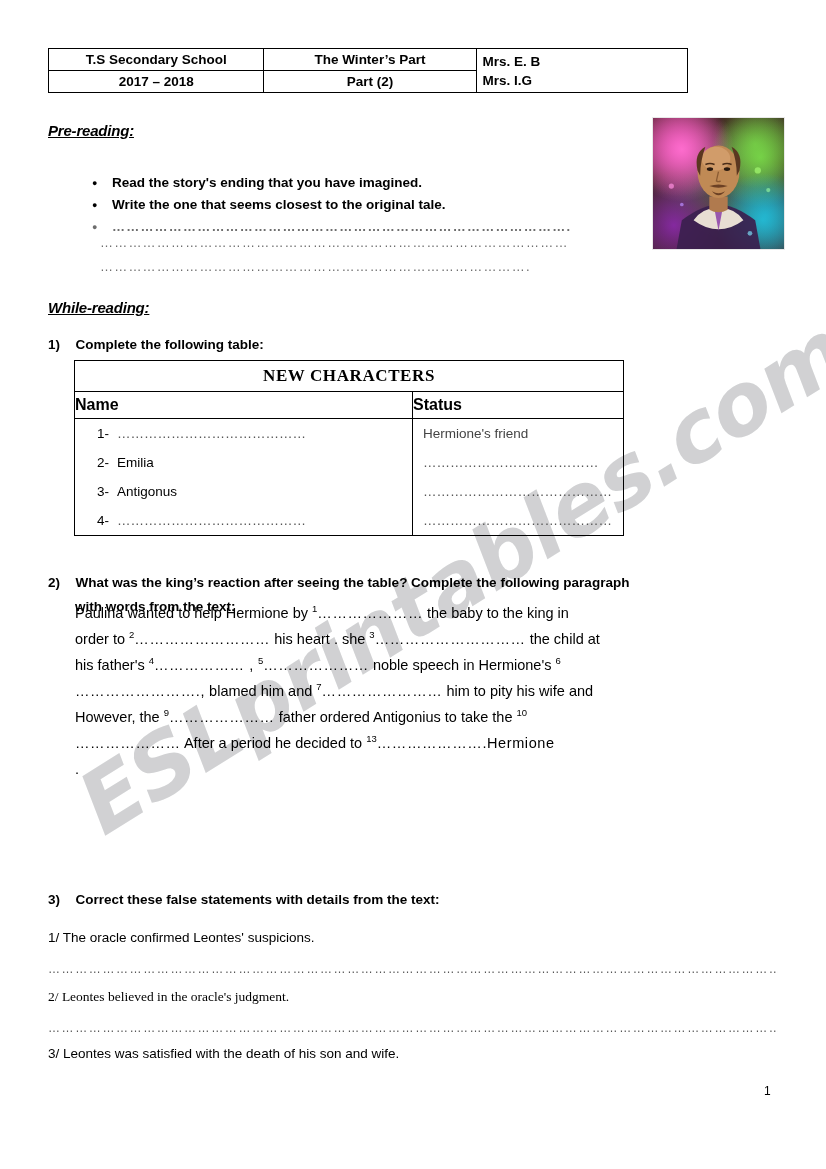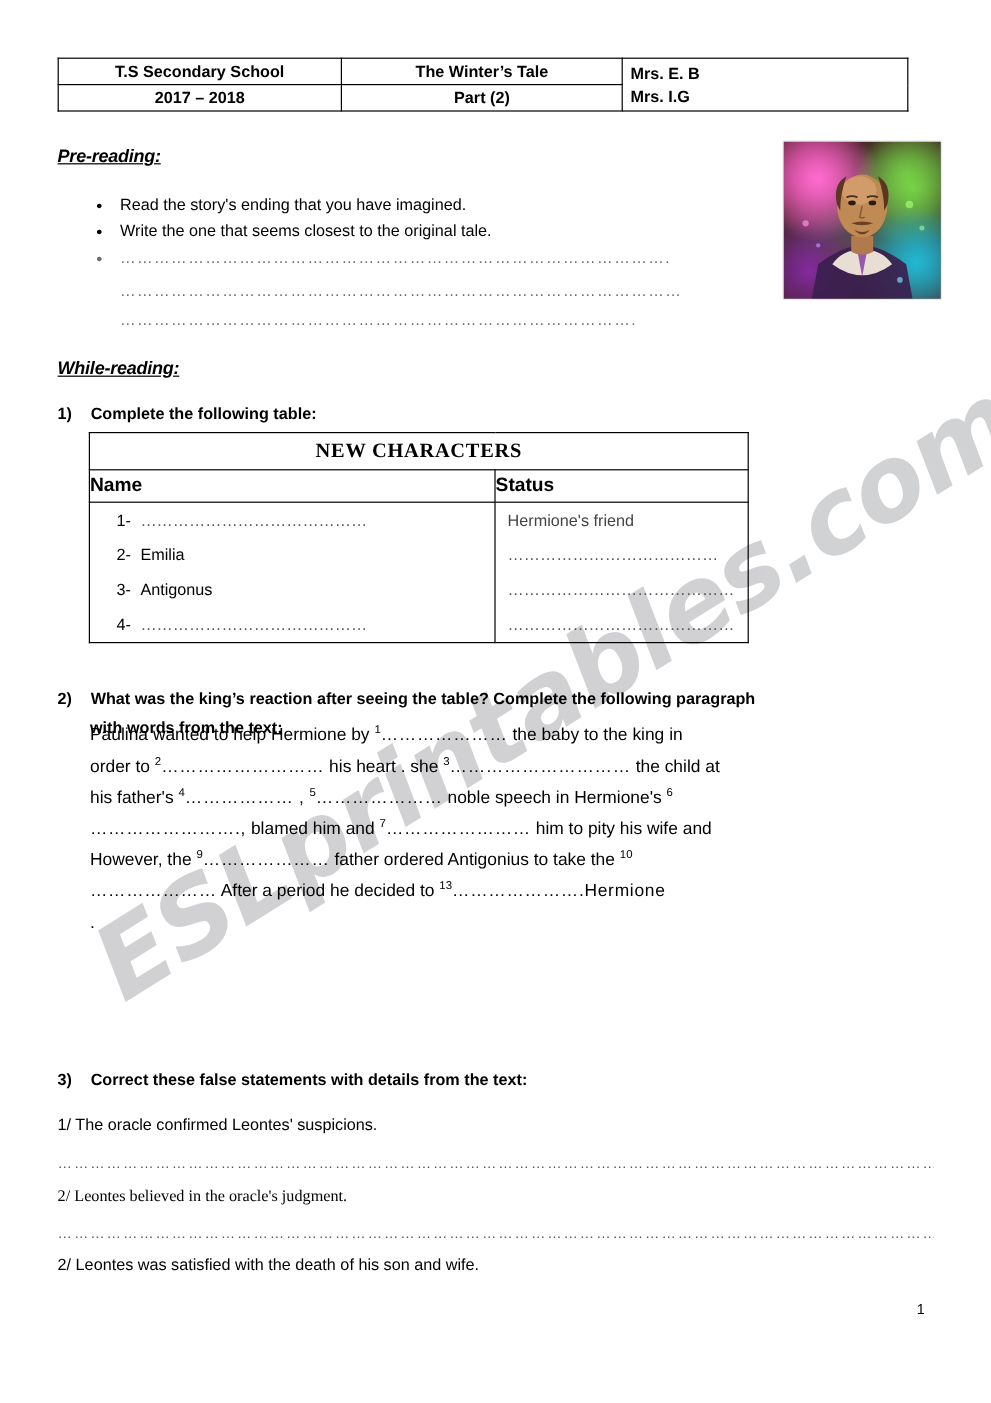--- a/index.html
+++ b/index.html
@@ -40,21 +40,21 @@
     z-index: 3;
   }
 
   .content { position: relative; z-index: 5; }
 
   
   .hdr-table {
     position: absolute;
     left: 48px;
     top: 48px;
-    width: 709px;
+    width: 640px;
     border-collapse: collapse;
     font-size: 13.5px;
     font-weight: bold;
   }
   .hdr-table td {
     border: 1.4px solid #000;
     padding: 2px 6px;
     height: 17px;
     line-height: 17px;
     vertical-align: middle;
@@ -92,24 +92,25 @@
     text-decoration: underline;
     letter-spacing: -0.2px;
   }
 
   
   .bullets {
     position: absolute;
     left: 78px;
     top: 160px;
     width: 560px;
-    margin: 0;
+    margin: 12px;
     padding: 0 0 0 22px;
     font-size: 13.5px;
     list-style: none;
+    font-weight: bold;
   }
   .bullets li {
     position: relative;
     line-height: 22px;
     white-space: nowrap;
   }
   .bullets li::before {
     content: "\25CF";
     position: absolute;
     left: -20px;
@@ -240,21 +241,21 @@
 <div class="page">
 
   <div class="watermark">ESLprintables.com</div>
 
   <div class="content">
 
     <table class="hdr-table">
       <tbody>
           <tr>
         <td class="hdr-c1">T.S  Secondary School</td>
-        <td class="hdr-c2">The Winter’s Tale</td>
+        <td class="hdr-c2">The Winter’s Part</td>
         <td class="hdr-c3" rowspan="2">
           <div>Mrs. E. B</div>
           <div>Mrs. I.G</div>
         </td>
       </tr>
       <tr>
         <td class="hdr-c1">2017 – 2018</td>
         <td class="hdr-c2">Part (2)</td>
       </tr>
     </tbody>
@@ -430,18 +431,18 @@
       <span style="display:inline-block;width:8px;"></span>
       <span>Correct these false statements with details from the text:</span>
     </div>
 
     <div class="fs" style="top:930px;">1/ The oracle confirmed Leontes' suspicions.</div>
     <div class="fsline" style="top:962px;">……………………………………………………………………………………………………………………………………………………………………………………………</div>
 
     <div class="fs" style="top:989px;font-family:Liberation Serif, serif;">2/ Leontes believed in the oracle's judgment.</div>
     <div class="fsline" style="top:1021px;">……………………………………………………………………………………………………………………………………………………………………………………………</div>
 
-    <div class="fs" style="top:1046px;">2/ Leontes was satisfied with the death of his son and wife.</div>
+    <div class="fs" style="top:1046px;">3/ Leontes was satisfied with the death of his son and wife.</div>
 
     <div class="pageno">1</div>
 
   </div>
 </div>
 
 </body></html>

